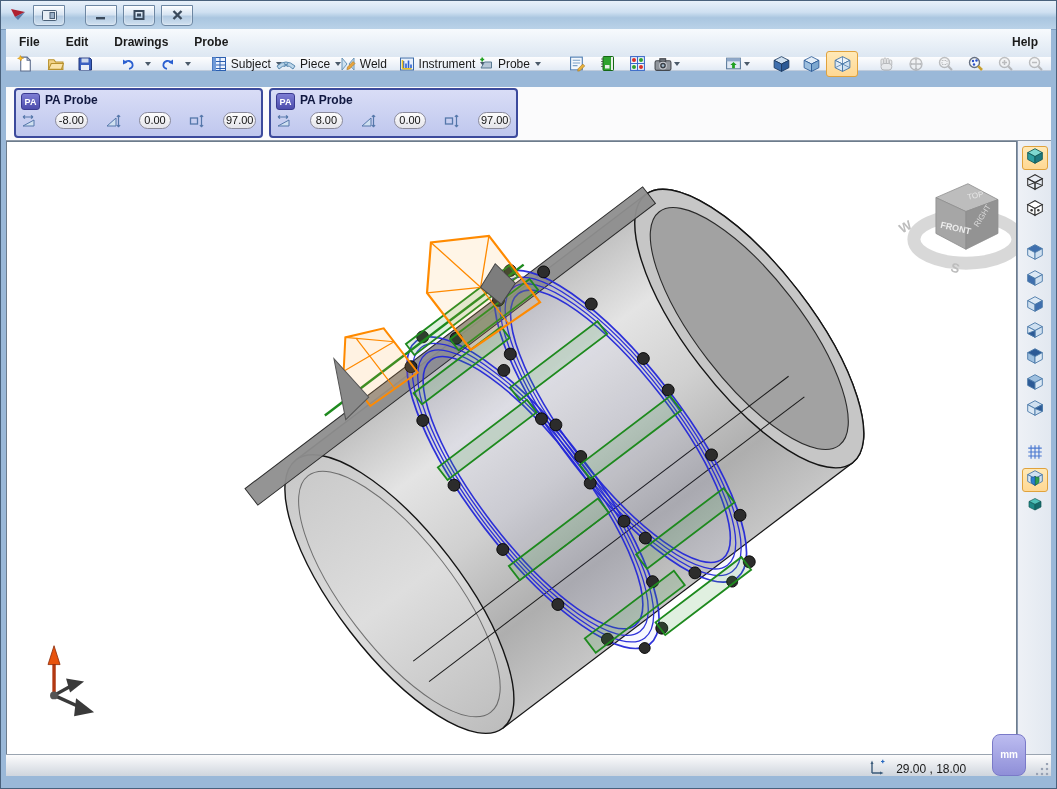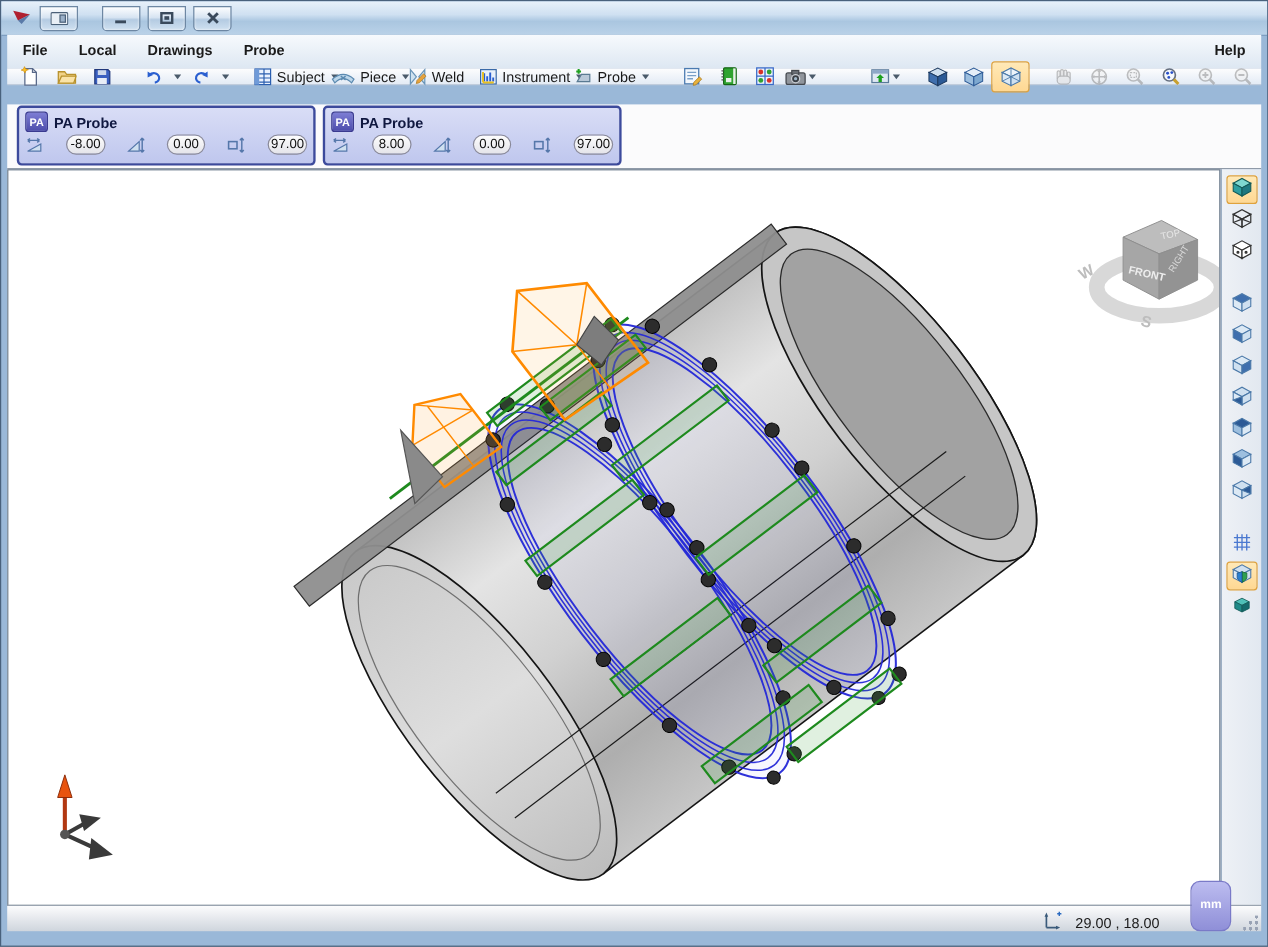--- a/index.html
+++ b/index.html
@@ -26,21 +26,21 @@
   .tbtn .lbl{font-size:12px;color:#1a1a1a;margin:0 3px 0 4px;}
   .caret{width:0;height:0;border-left:3px solid transparent;border-right:3px solid transparent;border-top:4px solid #4a5a6a;margin:0 2px;}
   .tbtn.selected{background:linear-gradient(#ffe9b7,#ffd893);border:1px solid #e0a23c;}
   .tbtn.disabled{filter:grayscale(1);opacity:.55;}
   .tb-gap{width:20px;}
   .tb-gap-big{width:46px;}
   
   .probe-row{position:absolute;top:86px;left:5px;right:5px;height:54px;background:#fbfbfc;display:flex;gap:6px;padding:1px 0 0 8px;box-sizing:border-box;border-bottom:1px solid #8f9aa8;}
   .probe-panel{width:249px;height:50px;border:2px solid #3c4a9c;border-radius:4px;box-sizing:border-box;
     background:linear-gradient(#d9ddf6,#bfc7ee);}
-  .pp-head{display:flex;align-items:flex-end;gap:5px;margin:3px 6px 0 5px;}
+  .pp-head{display:flex;align-items:flex-start;gap:5px;margin:3px 6px 0 5px;}
   .pp-badge{width:17px;height:15px;border-radius:3px;background:linear-gradient(#7d7dd4,#4d4dac);border:1px solid #3a3a90;
     color:#fff;font-size:9px;font-weight:bold;display:inline-flex;align-items:center;justify-content:center;}
   .pp-title{font-size:12px;font-weight:bold;color:#101840;}
   .pp-fields{display:flex;align-items:center;gap:18px;margin:2px 5px 0 5px;}
   .pp-ico{display:inline-flex;}
   .pill{width:63px;height:15px;border:1px solid #8a8a9a;border-radius:9px;background:linear-gradient(#fdfdfd,#e4e4ea);
     font-size:11px;color:#111;text-align:center;line-height:15px;}
   
   .main{position:absolute;top:140px;left:5px;right:5px;bottom:33px;display:flex;}
   .viewport{flex:1;position:relative;background:#fff;border:1px solid #6d7c8c;overflow:hidden;}
@@ -98,21 +98,21 @@
       <span class="winbtn">
         <svg width="11" height="10" viewBox="0 0 11 10">
             <path d="M1.5 1 L9.5 9 M9.5 1 L1.5 9" stroke="#3a4a5c" stroke-width="2.4"></path>
           </svg>
       </span>
     </span>
   </div>
 
   <div class="menubar">
     <span class="menu-item">File</span>
-    <span class="menu-item">Local</span>
+    <span class="menu-item">Edit</span>
     <span class="menu-item">Drawings</span>
     <span class="menu-item">Probe</span>
     <span class="menu-spacer"></span>
     <span class="menu-item">Help</span>
   </div>
 
   <div class="toolbar">
     <span class="tbtn">
         <span>
       <svg width="17" height="17" viewBox="0 0 16 16">

